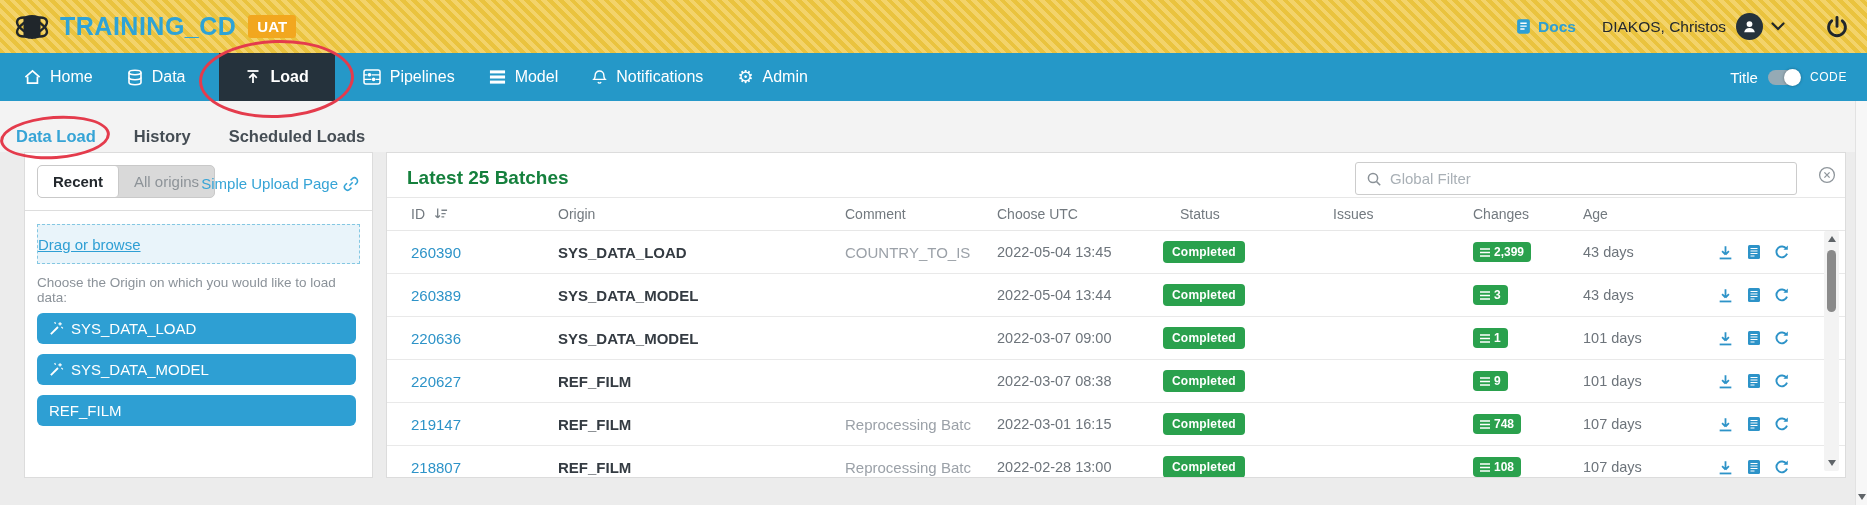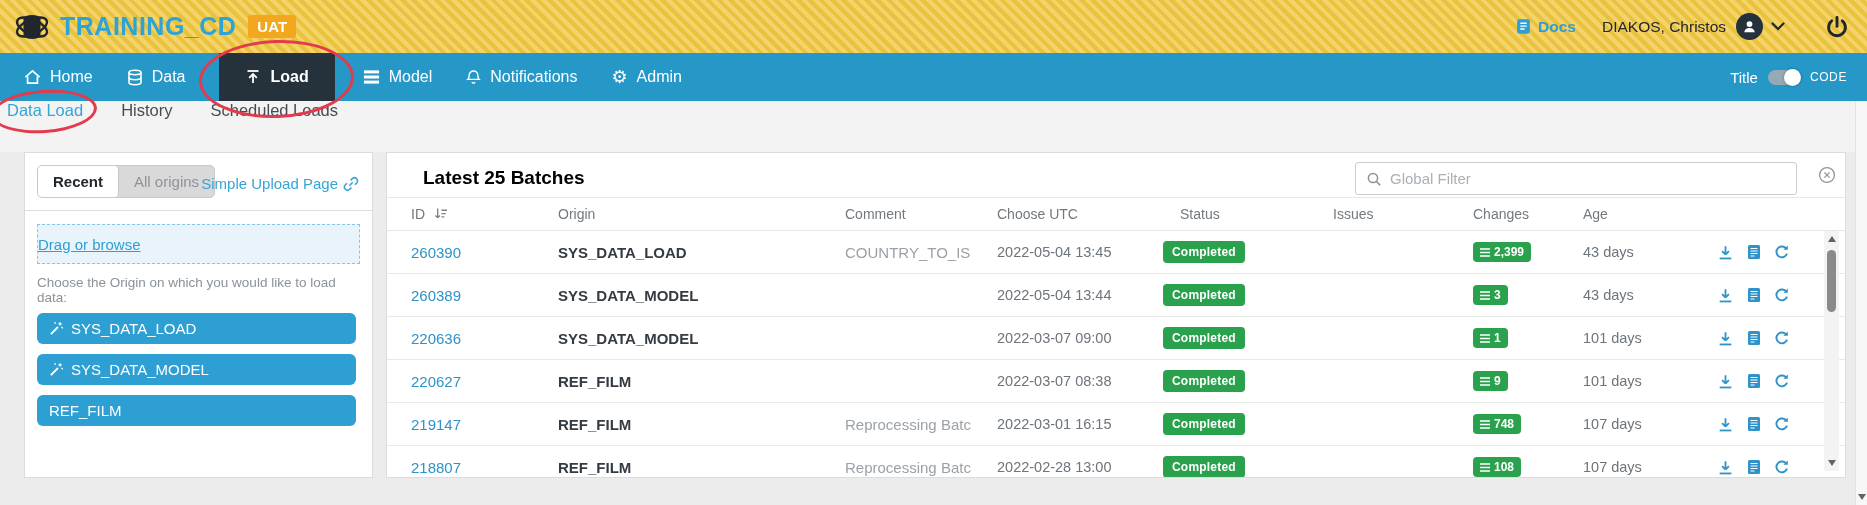--- a/index.html
+++ b/index.html
@@ -34,22 +34,22 @@
     background:#fff; box-shadow:0 0 3px rgba(0,0,0,.35); }
   .code-label { font-size:12px; letter-spacing:.6px; }
 
   
   .annotation-ellipse { position:absolute; border:3px solid #e43b4c; border-radius:50%;
     pointer-events:none; z-index:60; }
   .ellipse-load { left:-20px; right:-20px; top:-13px; bottom:-17px; transform:rotate(-2deg); }
   .ellipse-dataload { left:-16px; right:-14px; top:-11px; bottom:-13px; transform:rotate(-4deg); }
 
   
-  .subnav { height:51px; display:flex; align-items:flex-start; gap:38px; padding:0 0 6px 7px;
-    background:#f3f3f3; font-size:16.5px; color:#454d54; }
+  .subnav { height:51px; display:flex; align-items:flex-end; gap:38px; padding:0 0 6px 16px;
+    background:#f3f3f3; font-size:16.5px; color:#454d54;font-weight:bold; }
   .subnav-item { cursor:pointer; white-space:nowrap; }
   .subnav-item.active { position:relative; color:#36a4d6; }
 
   
   .content { display:flex; padding-left:24px; gap:13px; height:326px; }
   .card { background:#fff; border:1px solid #dcdcdc; position:relative; }
 
   
   .load-card { width:349px; flex:0 0 auto; }
   .tab-group { display:inline-flex; border:1px solid #c9c9c9; border-radius:5px; background:#d9d9d9;
@@ -60,21 +60,21 @@
     display:flex; align-items:center; gap:5px; cursor:pointer; }
   .lp-divider { margin-top:12px; border-top:1px solid #dddddd; }
   .dropzone { margin:13px 12px 0; height:40px; background:#e9f4fa; border:1px dashed #84c7e2;
     display:flex; align-items:center; justify-content:flex-start; color:#2f9fd4; font-size:15px; cursor:pointer;text-decoration:underline; }
   .origin-prompt { margin:11px 12px 8px; color:#8b9299; font-size:13.5px; }
   .origin-btn { margin:0 12px 10px; height:31px; background:#2e9fd3; border-radius:6px; color:#fff;
     font-size:15px; display:flex; align-items:center; gap:7px; padding:0 12px; cursor:pointer; border:none; width:319px; }
 
   
   .batches-card { width:1460px; flex:0 0 auto; overflow:hidden; }
-  .batches-title { position:absolute; top:14px; left:36px; font-size:19px; font-weight:700; color:#000000; }
+  .batches-title { position:absolute; top:14px; left:20px; font-size:19px; font-weight:700; color:#15803d; }
   .filter-wrap { position:absolute; top:9px; right:48px; width:442px; height:33px; border:1px solid #cccccc;
     border-radius:3px; display:flex; align-items:center; padding:0 10px; gap:8px; background:#fff; }
   .filter-wrap input { border:none; outline:none; flex:1; font-size:15px; font-family:"Liberation Sans",sans-serif; color:#3d444b; }
   .filter-wrap input::placeholder { color:#a9b0b6; }
   .clear-filter { position:absolute; top:13px; right:9px; cursor:pointer; line-height:0; }
 
   .tgrid { display:grid; grid-template-columns:147px 287px 152px 166px 170px 140px 110px 134px 1fr;
     padding-left:24px; align-items:center; }
   .thead { margin-top:44px; height:34px; border-top:1px solid #e7e7e7; border-bottom:1px solid #e7e7e7;
     color:#72797f; font-size:14px; }
@@ -166,20 +166,29 @@
     <div class="nav-item active">
       <div class="annotation-ellipse ellipse-load"></div>
       <svg width="16" height="16" viewBox="0 0 16 16">
         <path d="M2.5 2h11" stroke="#fff" stroke-width="1.8"></path>
         <path d="M8 14V5.2" stroke="#fff" stroke-width="1.8"></path>
         <path d="M4.2 8.8 8 5l3.8 3.8" fill="none" stroke="#fff" stroke-width="1.8"></path>
       </svg>
       <span>Load</span>
     </div>
     <div class="nav-item">
+      <svg width="18" height="16" viewBox="0 0 18 16">
+        <rect x="1" y="1" width="16" height="14" rx="2" fill="none" stroke="#fff" stroke-width="1.5"></rect>
+        <path d="M1 5.8h3.4 M8.6 5.8H17 M1 10.4h7.4 M12.6 10.4H17" stroke="#fff" stroke-width="1.3"></path>
+        <circle cx="6.5" cy="5.8" r="1.8" fill="#fff"></circle>
+        <circle cx="10.6" cy="10.4" r="1.8" fill="#fff"></circle>
+      </svg>
+      <span>Pipelines</span>
+    </div>
+    <div class="nav-item">
       <svg width="17" height="16" viewBox="0 0 18 16">
         <rect x="1" y="1" width="16" height="3.2" fill="#fff"></rect>
         <rect x="1" y="6.4" width="16" height="3.2" fill="#fff"></rect>
         <rect x="1" y="11.8" width="16" height="3.2" fill="#fff"></rect>
       </svg>
       <span>Model</span>
     </div>
     <div class="nav-item">
       <svg width="15" height="16" viewBox="0 0 16 16">
         <path d="M8 1.6a4.6 4.6 0 0 0-4.6 4.6c0 3.1-1.3 4.3-1.3 4.3h11.8s-1.3-1.2-1.3-4.3A4.6 4.6 0 0 0 8 1.6z" fill="none" stroke="#fff" stroke-width="1.5"></path>

